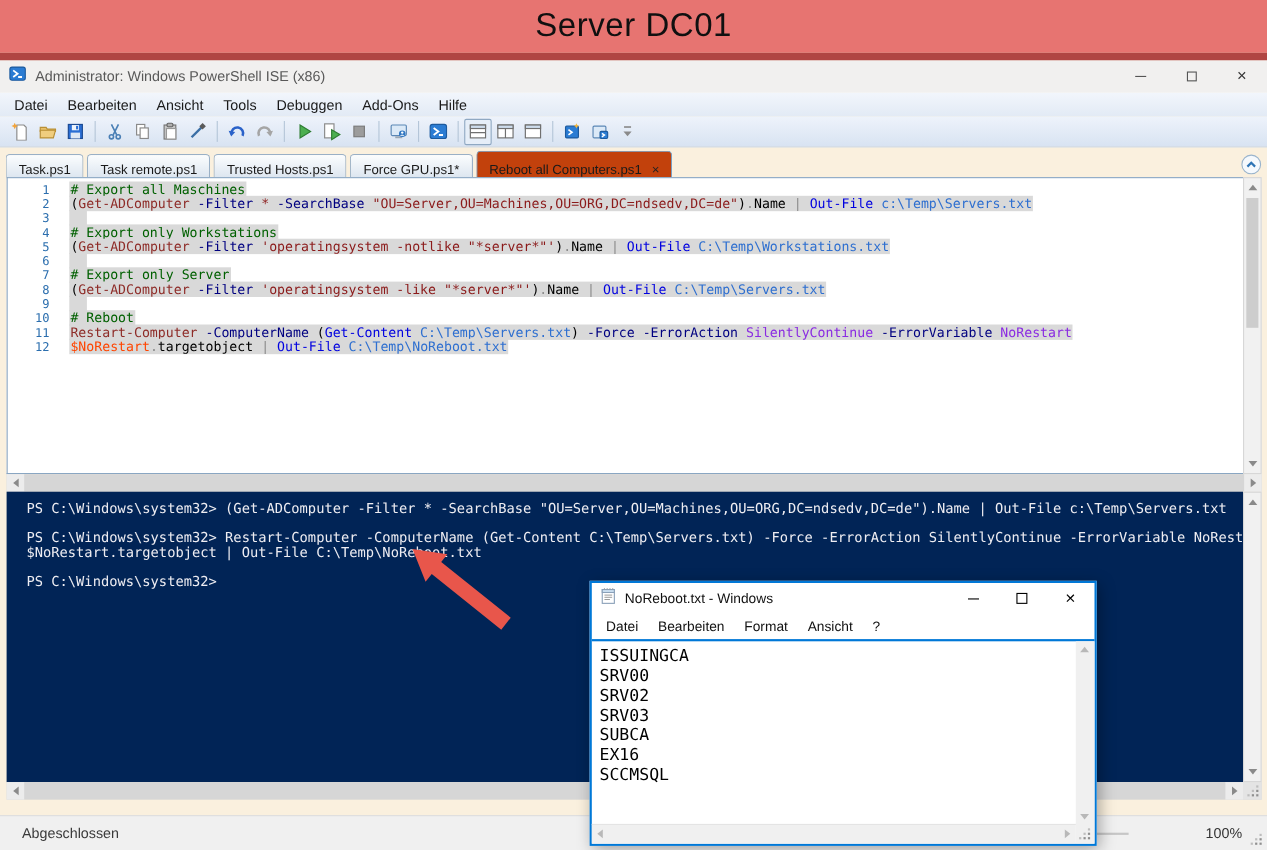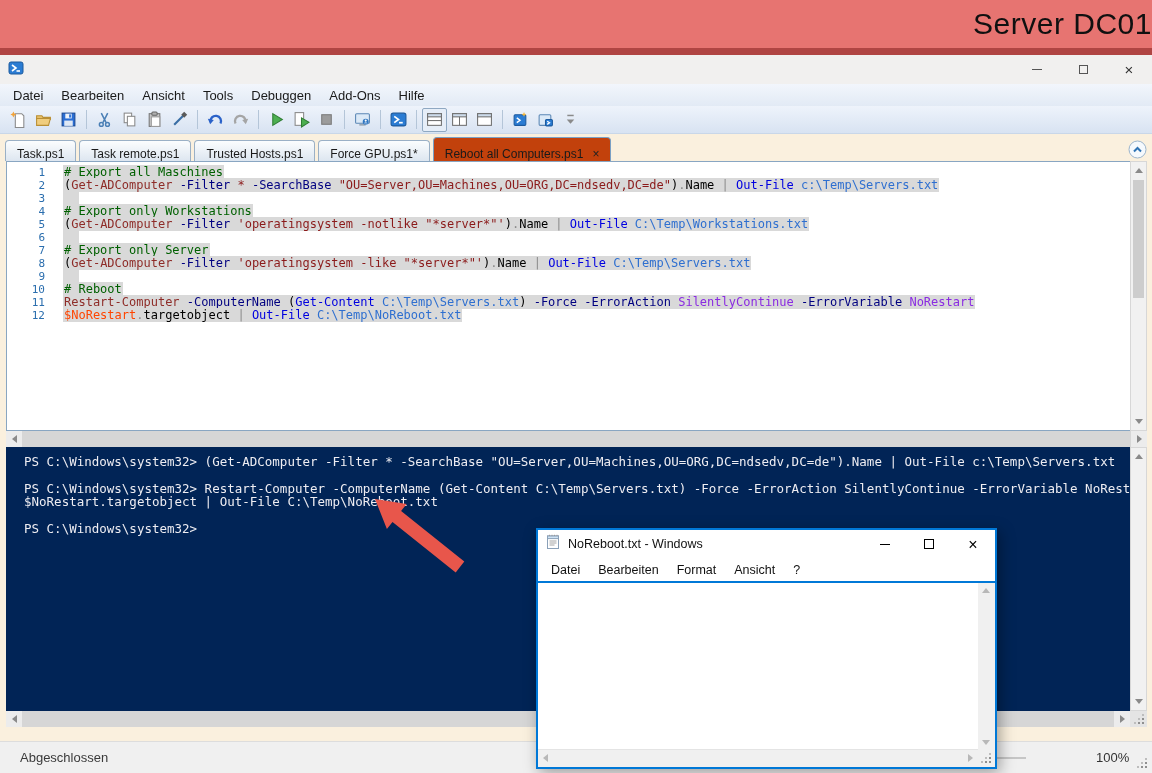--- a/index.html
+++ b/index.html
@@ -123,33 +123,34 @@
   .np-hscroll{position:absolute;left:0;right:17px;bottom:0;height:17px;background:#f0f0f0;border-top:1px solid #e4e4e4}
   .np-corner{position:absolute;right:0;bottom:0;width:17px;height:17px;background:#f0f0f0}
   .np-vscroll .tri-up{border-bottom-color:#b8b8b8;position:absolute;top:5px;left:4px}
   .np-vscroll .tri-down{border-top-color:#b8b8b8;position:absolute;bottom:5px;left:4px}
   .np-hscroll .tri-left{border-right-color:#b8b8b8;position:absolute;left:5px;top:4px}
   .np-hscroll .tri-right{border-left-color:#b8b8b8;position:absolute;right:5px;top:4px}
 </style>
 </head>
 <body>
 
-<div class="banner" style="background: rgb(231, 116, 113); justify-content: flex-end;">
+<div class="banner" style="background: rgb(231, 116, 113);">
   <span>Server DC01</span>
 </div>
 <div class="banner-strip" style="background: rgb(176, 69, 67);"></div>
 
 <div class="titlebar">
   <span>
     <svg width="16" height="16" viewBox="0 0 16 16">
         <rect x="1" y="2" width="14" height="12" rx="2" fill="#2b7cd3" stroke="#1c5a9e"></rect>
         <path d="M4 5l4 3-4 3" fill="none" stroke="#fff" stroke-width="1.6"></path>
         <path d="M8.5 11H12" stroke="#fff" stroke-width="1.6"></path>
       </svg>
   </span>
+  <span class="title">Administrator: Windows PowerShell ISE (x86)</span>
   <div class="win-controls">
     <span class="wc">
         <span class="glyph-min"></span>
       </span>
     <span class="wc">
         <span class="glyph-max"></span>
       </span>
     <span class="wc">
         <span class="glyph-close">×</span>
       </span>
@@ -421,20 +422,29 @@
     </div>
   </div>
   <div class="np-menu" id="np-menu">
       <span class="np-mitem">Datei</span>
       <span class="np-mitem">Bearbeiten</span>
       <span class="np-mitem">Format</span>
       <span class="np-mitem">Ansicht</span>
       <span class="np-mitem">?</span>
     </div>
   <div class="np-content" style="border-top-color: rgb(0, 120, 215);">
+    <div class="np-text" id="np-lines">
+        <div>ISSUINGCA</div>
+        <div>SRV00</div>
+        <div>SRV02</div>
+        <div>SRV03</div>
+        <div>SUBCA</div>
+        <div>EX16</div>
+        <div>SCCMSQL</div>
+      </div>
     <div class="np-vscroll">
       <span class="tri tri-up"></span>
         <span class="tri tri-down"></span>
     </div>
     <div class="np-hscroll">
       <span class="tri tri-left"></span>
         <span class="tri tri-right"></span>
     </div>
     <div class="np-corner">
         <span class="dotgrip" style="right:4px;bottom:4px"></span>

